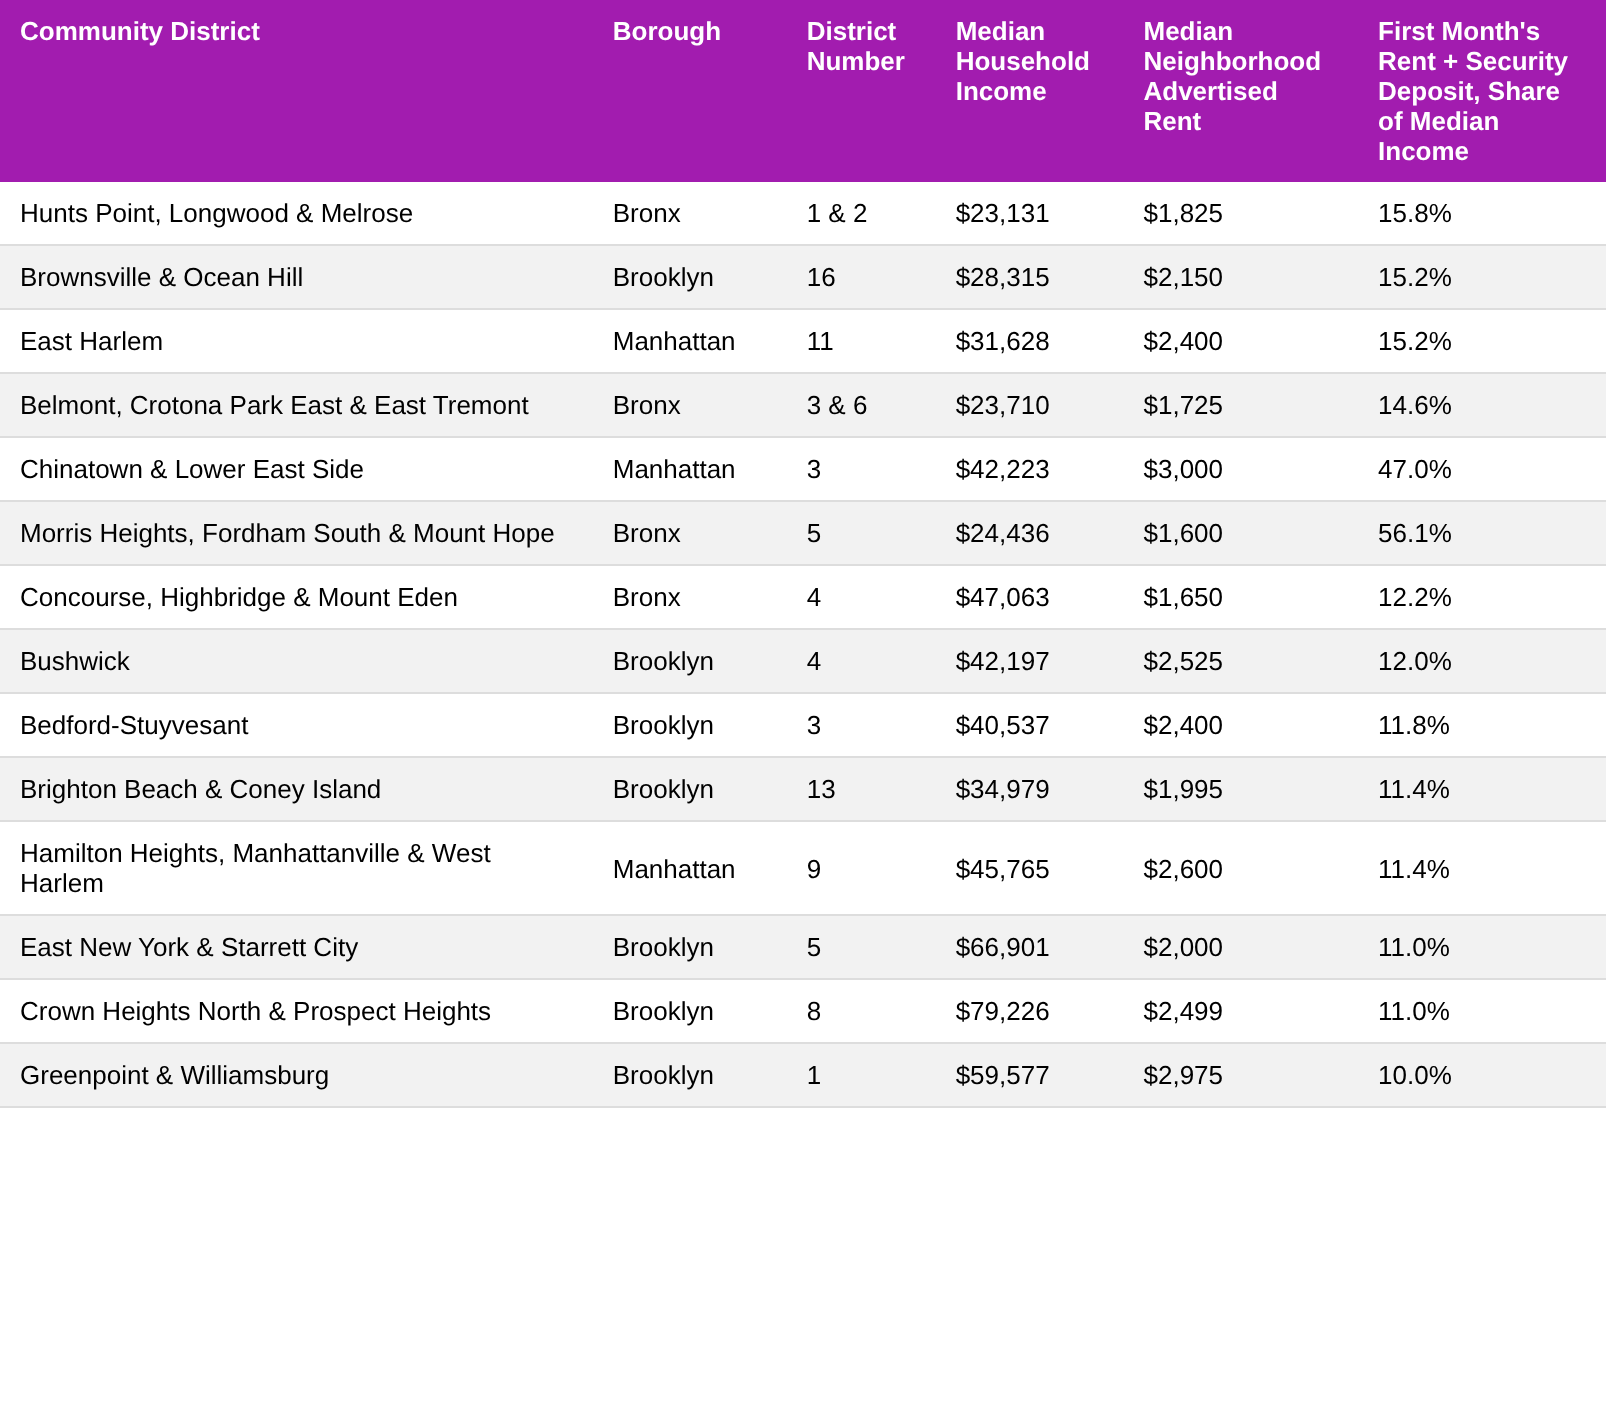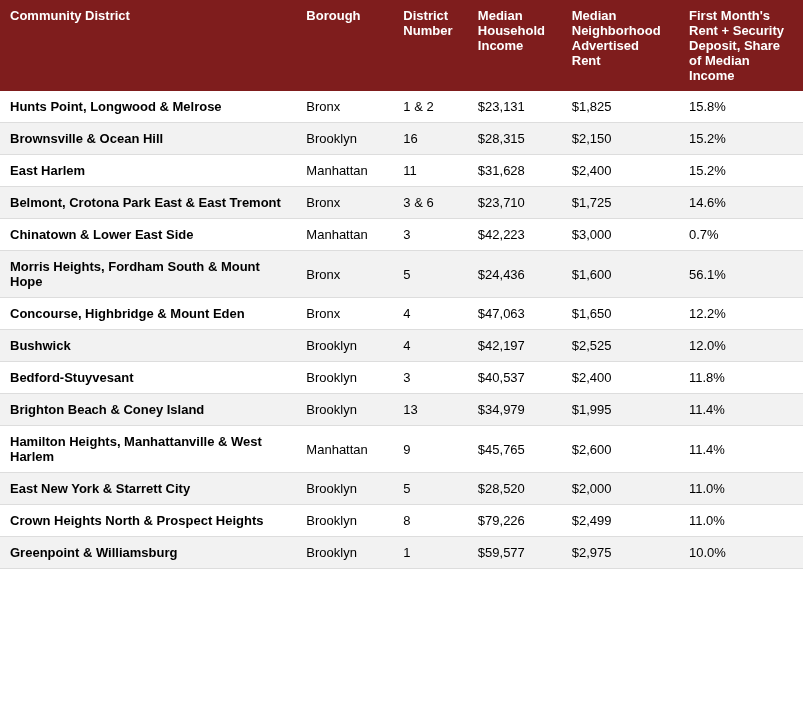--- a/index.html
+++ b/index.html
@@ -14,21 +14,21 @@
       background: #fff;
       width: 803px;
     }
 
     table {
       width: 803px;
       border-collapse: collapse;
     }
 
     thead tr {
-      background: #7f1d1d;
+      background: #a21caf;
       color: #fff;
       margin-left: 17px;
     }
 
     thead th {
       padding: 8px 10px;
       text-align: left;
       font-weight: bold;
       font-size: 13px;
       vertical-align: top;
@@ -47,21 +47,21 @@
       background: #ffffff;
     }
 
     tbody td {
       padding: 8px 10px;
       vertical-align: middle;
       font-size: 13px;
     }
 
     td.bold-text {
-      font-weight: bold;
+      font-weight: normal;
     }
 
     col.col-community { width: 275px; }
     col.col-borough   { width: 90px; }
     col.col-district  { width: 60px; }
     col.col-income    { width: 80px; }
     col.col-rent      { width: 95px; }
     col.col-share     { width: 115px; }
   </style>
 </head>
@@ -118,21 +118,21 @@
         <td>$23,710</td>
         <td>$1,725</td>
         <td>14.6%</td>
       </tr>
       <tr>
         <td class="bold-text">Chinatown &amp; Lower East Side</td>
         <td>Manhattan</td>
         <td>3</td>
         <td>$42,223</td>
         <td>$3,000</td>
-        <td>0.7%</td>
+        <td>47.0%</td>
       </tr>
       <tr>
         <td class="bold-text">Morris Heights, Fordham South &amp; Mount Hope</td>
         <td>Bronx</td>
         <td>5</td>
         <td>$24,436</td>
         <td>$1,600</td>
         <td>56.1%</td>
       </tr>
       <tr>
@@ -172,21 +172,21 @@
         <td>Manhattan</td>
         <td>9</td>
         <td>$45,765</td>
         <td>$2,600</td>
         <td>11.4%</td>
       </tr>
       <tr>
         <td class="bold-text">East New York &amp; Starrett City</td>
         <td>Brooklyn</td>
         <td>5</td>
-        <td>$28,520</td>
+        <td>$66,901</td>
         <td>$2,000</td>
         <td>11.0%</td>
       </tr>
       <tr>
         <td class="bold-text">Crown Heights North &amp; Prospect Heights</td>
         <td>Brooklyn</td>
         <td>8</td>
         <td>$79,226</td>
         <td>$2,499</td>
         <td>11.0%</td>

